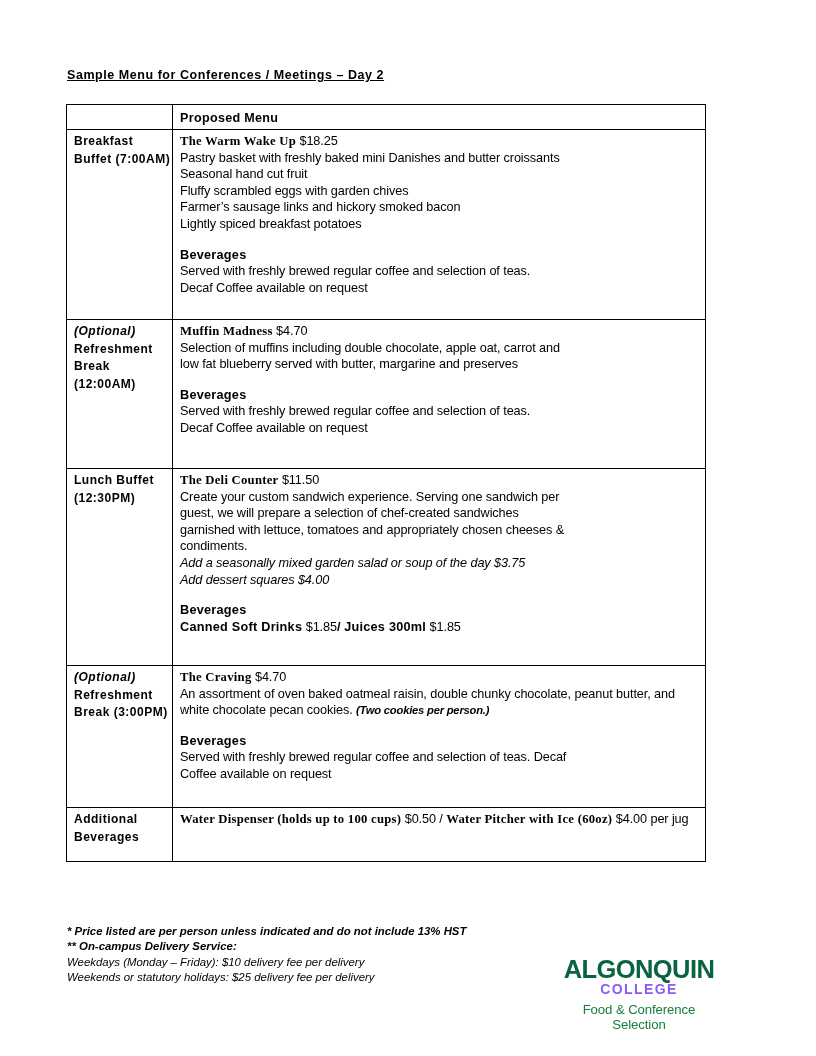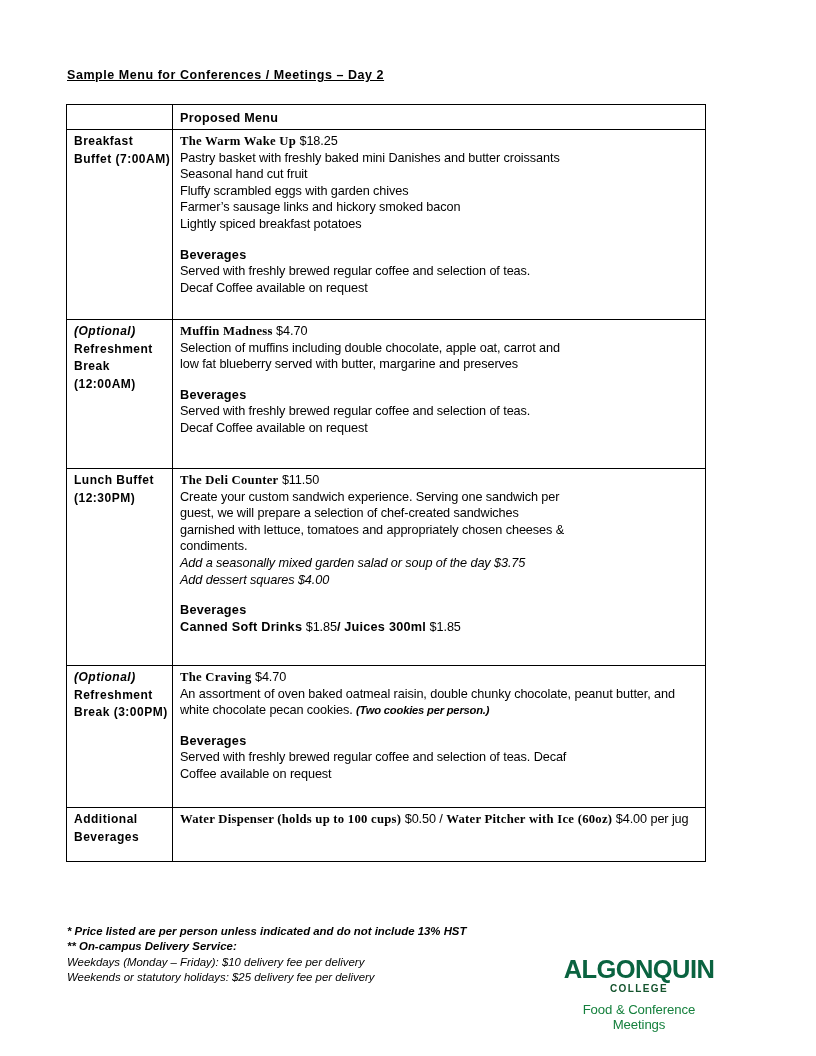--- a/index.html
+++ b/index.html
@@ -135,23 +135,23 @@
   }
   .logo .algonquin {
     font-size: 25.5px;
     font-weight: bold;
     color: #0a6340;
     letter-spacing: -0.6px;
     line-height: 25px;
     display: block;
   }
   .logo .college {
-    font-size: 10px;
-    font-weight: bold;
-    color: #14532d;
+    font-size: 14px;
+    font-weight: bold;
+    color: #8b5cf6;
     letter-spacing: 1.4px;
     line-height: 16px;
     display: block;
     margin-top: -1px;
   }
   .logo .svc {
     font-size: 13.2px;
     color: #15803d;
     line-height: 15.4px;
     display: block;
@@ -275,16 +275,16 @@
     <div class="b">** On-campus Delivery Service:</div>
     <div>Weekdays (Monday – Friday): $10 delivery fee per delivery</div>
     <div>Weekends or statutory holidays: $25 delivery fee per delivery</div>
   </div>
 
 
   <div class="logo">
     <span class="algonquin">ALGONQUIN</span>
     <span class="college">COLLEGE</span>
     <span class="svc">Food &amp; Conference</span>
-    <span class="svc" style="margin-top:0">Meetings</span>
+    <span class="svc" style="margin-top:0">Selection</span>
   </div>
 
 </div>
 
 </body></html>

